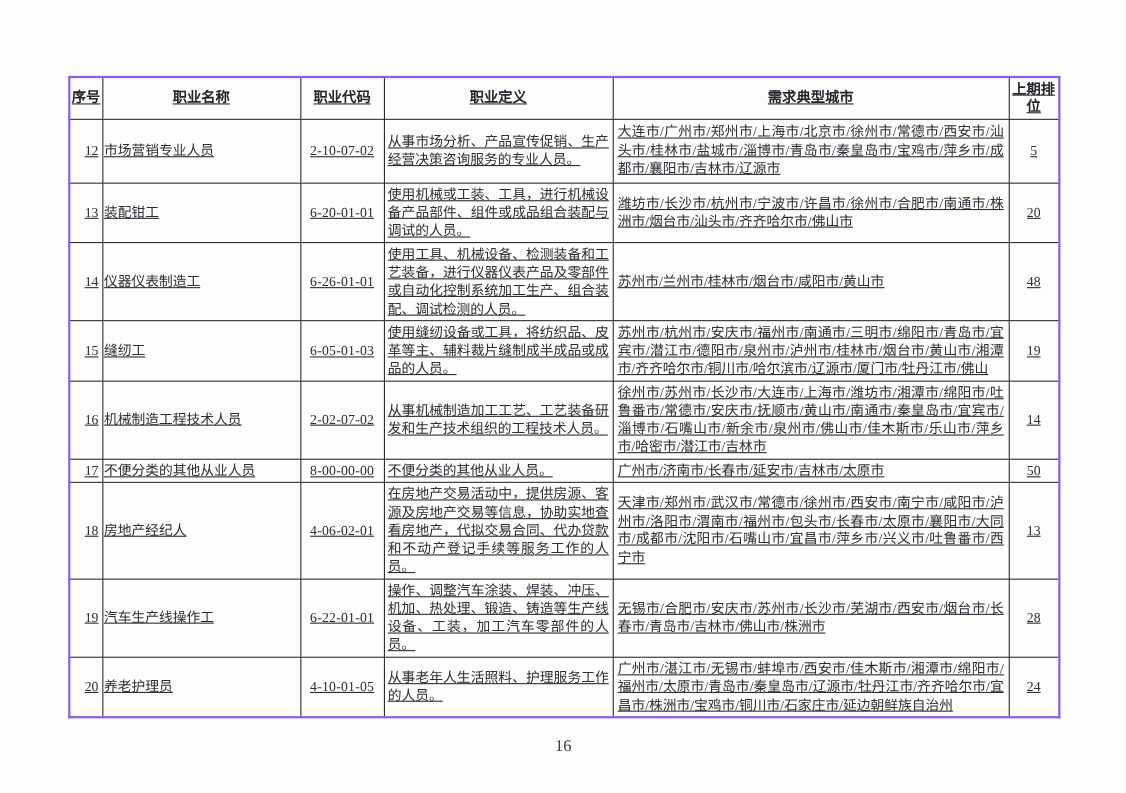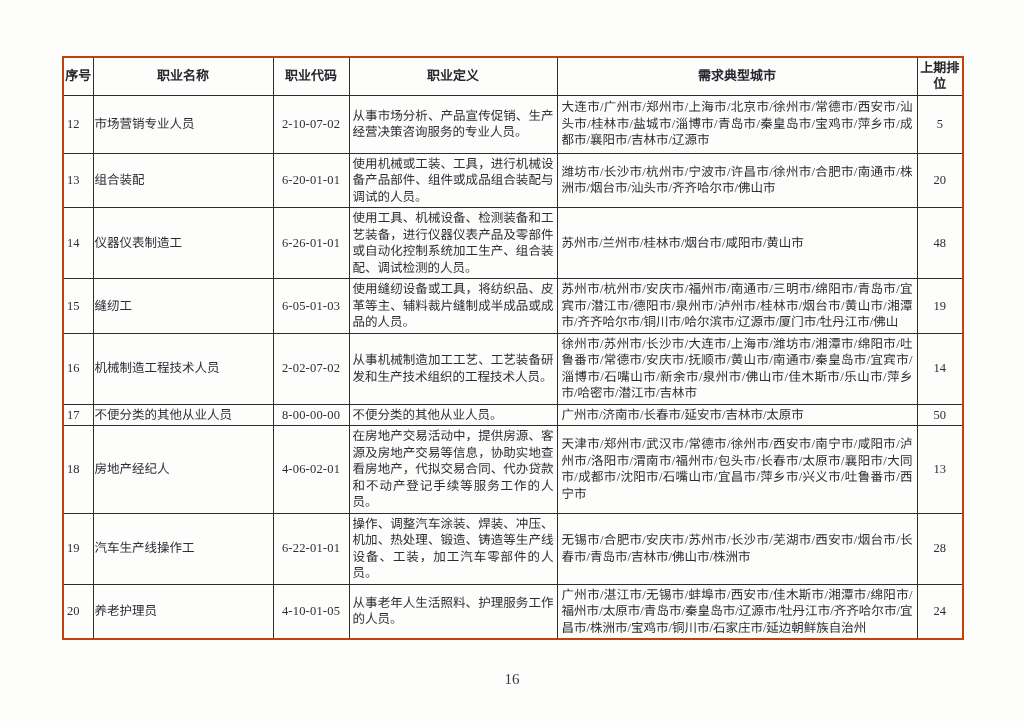--- a/index.html
+++ b/index.html
@@ -11,25 +11,26 @@
     height: 721px;
     position: relative;
     background: #fdfdfc;
     font-family: "Liberation Serif", "DejaVu Serif", serif;
     color: #2d2d36;
     overflow: hidden;
   }
   .doc-table {
     position: absolute;
     left: 62px;
-    top: 56px;
+    top: 69px;
     width: 900px;
     border-collapse: collapse;
     table-layout: fixed;
-    border: 2px solid #c2410c;
+    border: 2px solid #8b5cf6;
+    text-decoration: underline;
   }
   .doc-table th, .doc-table td {
     border: 1.4px solid #2e2e2e;
     box-sizing: border-box;
     overflow: hidden;
   }
   .doc-table th {
     font-family: "Liberation Sans", "DejaVu Sans", sans-serif;
     font-weight: bold;
     font-size: 13px;
@@ -39,21 +40,21 @@
     padding: 2px 1px;
     color: #26262e;
   }
   .doc-table thead tr { height: 38px; }
   .doc-table td {
     font-size: 12.5px;
     line-height: 16.5px;
     vertical-align: middle;
     padding: 2px 3px;
   }
-  td.col-no     { text-align: left; }
+  td.col-no     { text-align: right; }
   td.col-name   { text-align: left; padding-left: 1px; }
   td.col-code   { text-align: center; letter-spacing: 0.2px; }
   td.col-def    { text-align: justify; }
   td.col-cities { text-align: justify; padding-left: 4px; padding-right: 4px; }
   td.col-rank   { text-align: center; }
 
   
   tbody tr:nth-child(1)  { height: 58px; }
   tbody tr:nth-child(2)  { height: 54px; }
   tbody tr:nth-child(3)  { height: 68px; }
@@ -102,21 +103,21 @@
     <td class="col-no">12</td>
     <td class="col-name">市场营销专业人员</td>
     <td class="col-code">2-10-07-02</td>
     <td class="col-def">从事市场分析、产品宣传促销、生产经营决策咨询服务的专业人员。</td>
     <td class="col-cities">大连市/广州市/郑州市/上海市/北京市/徐州市/常德市/西安市/汕头市/桂林市/盐城市/淄博市/青岛市/秦皇岛市/宝鸡市/萍乡市/成都市/襄阳市/吉林市/辽源市</td>
     <td class="col-rank">5</td>
   </tr>
 
   <tr>
     <td class="col-no">13</td>
-    <td class="col-name">组合装配</td>
+    <td class="col-name">装配钳工</td>
     <td class="col-code">6-20-01-01</td>
     <td class="col-def">使用机械或工装、工具，进行机械设备产品部件、组件或成品组合装配与调试的人员。</td>
     <td class="col-cities">潍坊市/长沙市/杭州市/宁波市/许昌市/徐州市/合肥市/南通市/株洲市/烟台市/汕头市/齐齐哈尔市/佛山市</td>
     <td class="col-rank">20</td>
   </tr>
 
   <tr>
     <td class="col-no">14</td>
     <td class="col-name">仪器仪表制造工</td>
     <td class="col-code">6-26-01-01</td>

